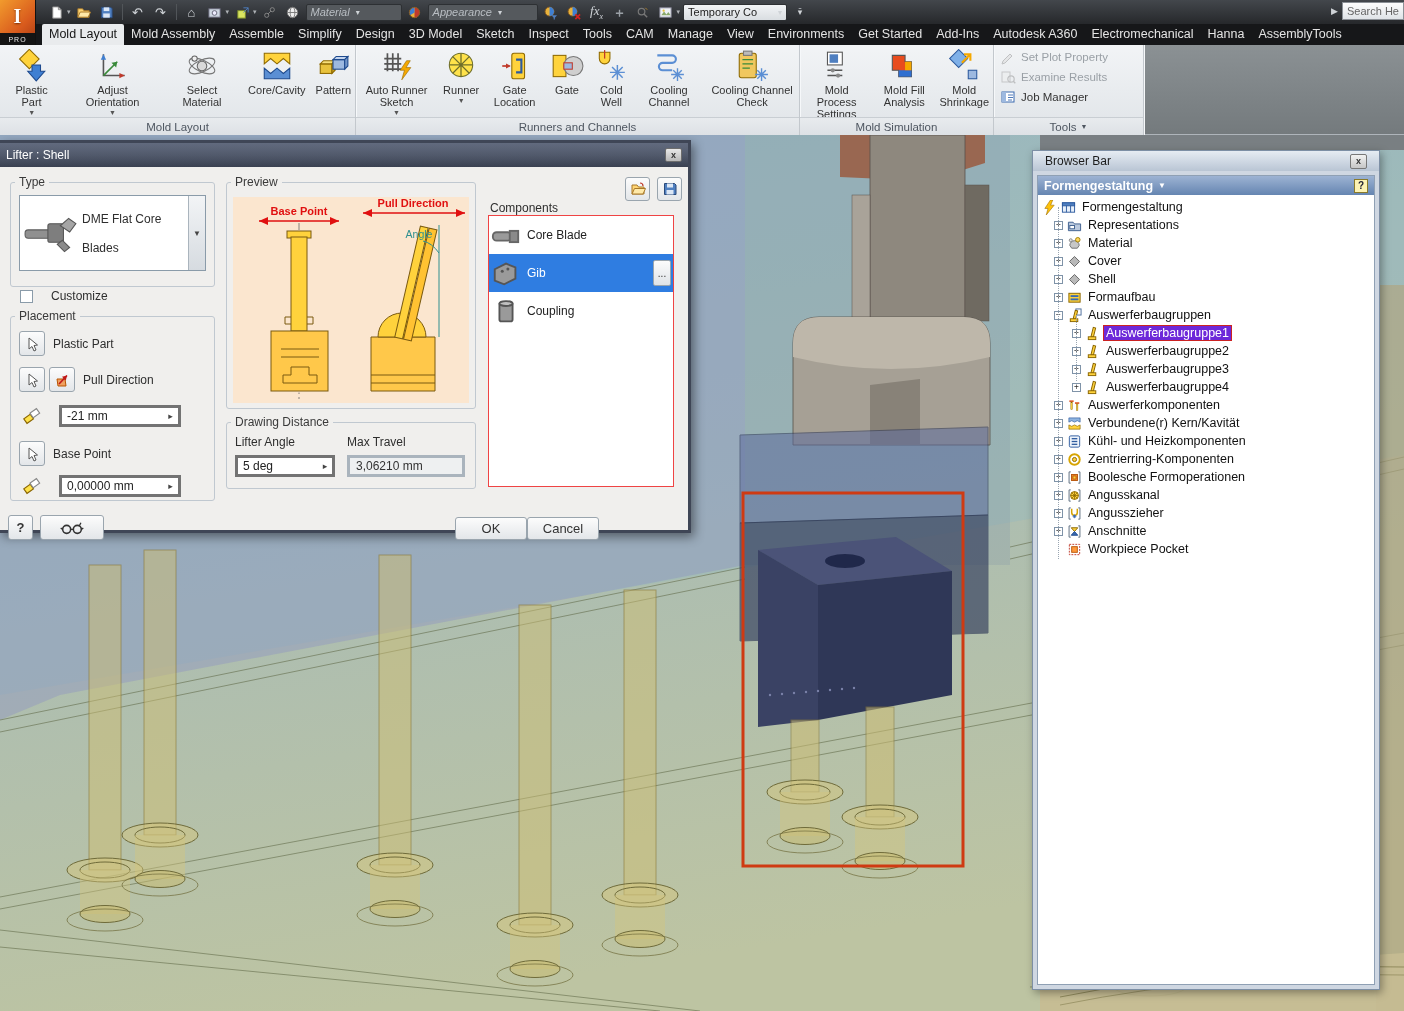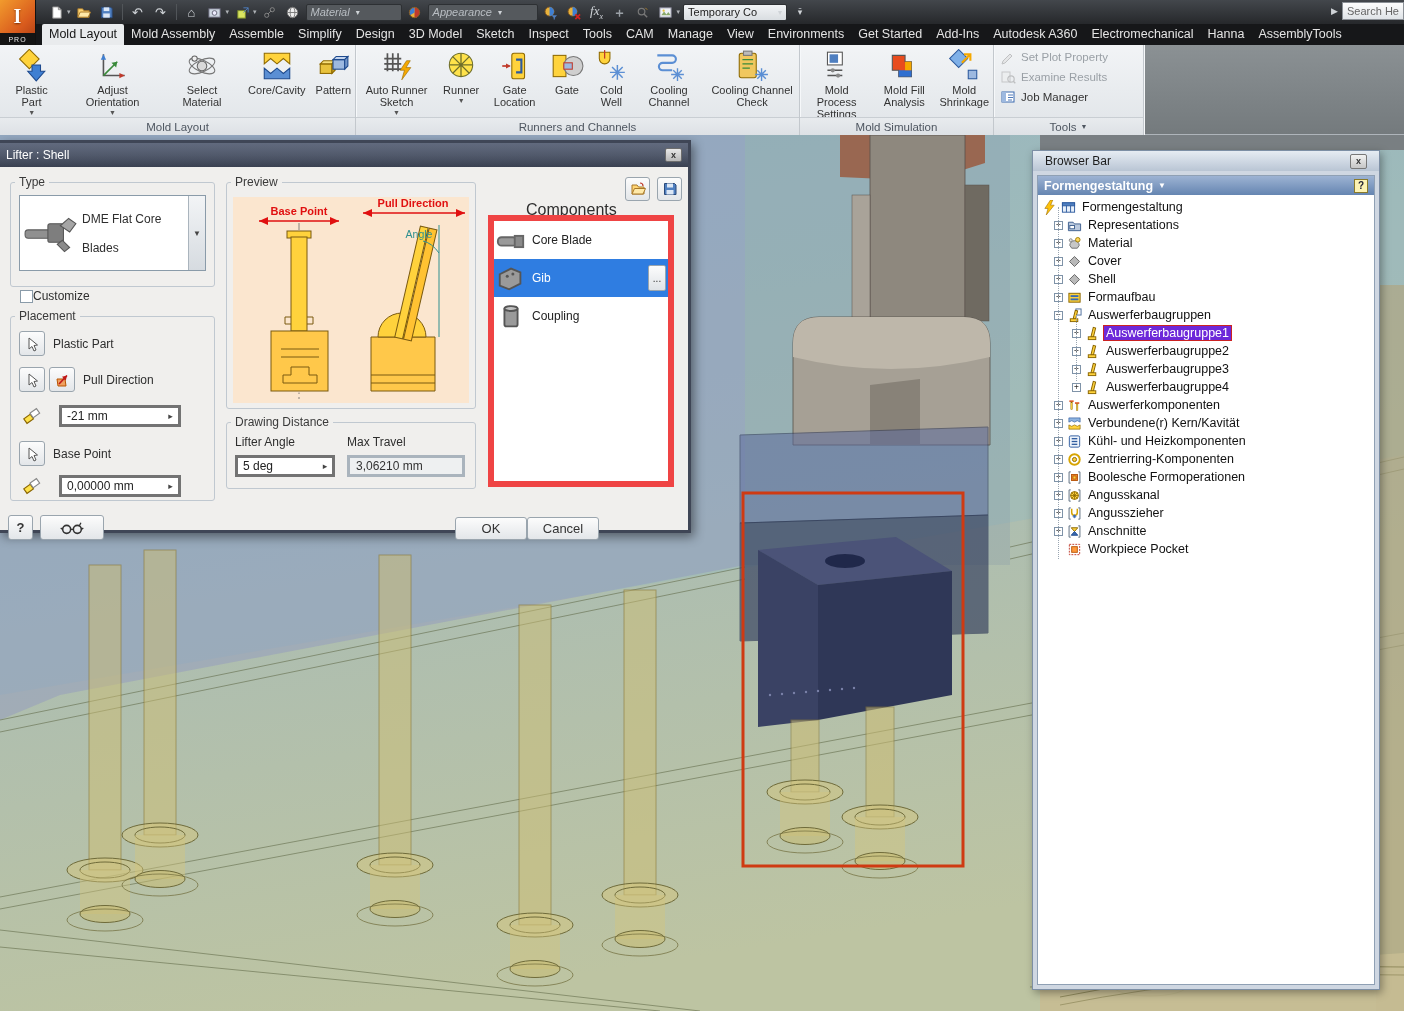--- a/index.html
+++ b/index.html
@@ -77,21 +77,21 @@
   .grp { position:absolute; border:1px solid #c0c8d0; border-radius:3px; background:transparent; }
   .grp > legend { font-size:12px; color:#3a3a3a; padding:0 4px; margin-left:4px; }
   .type-grp { left:10px; top:8px; width:205px; height:112px; }
   .type-combo { position:absolute; left:8px; top:6px; width:187px; height:76px; background:#fff;
     border:1px solid #8a9ba9; display:flex; }
   .type-thumb { width:62px; height:100%; display:flex; align-items:center; justify-content:center; }
   .type-thumb svg { width:56px; height:42px; }
   .type-lines { flex:1; display:flex; flex-direction:column; justify-content:space-around; padding:8px 0; font-size:12px; }
   .combo-strip { width:17px; background:linear-gradient(#f2f4f6,#d6dbe0); border-left:1px solid #aab4bd;
     display:flex; align-items:center; justify-content:center; font-size:8px; color:#444; }
-  .chk { position:absolute; left:20px; top:122px; display:flex; align-items:center; gap:0; }
+  .chk { position:absolute; left:20px; top:122px; display:flex; align-items:center; gap:18px; }
   .chk .box { width:13px; height:13px; background:#fff; border:1px solid #8a9ba9; }
   .place-grp { left:10px; top:142px; width:205px; height:192px; }
   .prow { position:absolute; display:flex; align-items:center; gap:8px; }
   .sqbtn { width:26px; height:25px; background:linear-gradient(#fcfcfc,#e3e6e9); border:1px solid #9aa5ae;
     border-radius:3px; display:flex; align-items:center; justify-content:center; }
   .sqbtn svg { width:16px; height:16px; }
   .dlg-input { height:22px; background:#fff; border:3px solid #737373; display:flex; align-items:center; }
   .dlg-input input { border:none; outline:none; flex:1; width:80px; font-size:12px; padding:0 5px;
     font-family:"Liberation Sans",sans-serif; background:transparent; color:#222; }
   .dlg-input .fly { width:15px; height:100%; display:flex; align-items:center; justify-content:center;
@@ -102,23 +102,23 @@
   .wide-btn { background:linear-gradient(#fcfcfc,#e3e6e9); border:1px solid #9aa5ae; border-radius:3px;
     display:flex; align-items:center; justify-content:center; font-weight:bold; font-size:13px; color:#333; }
   .preview-grp { left:226px; top:8px; width:250px; height:234px; }
   .preview-grp svg.pv { position:absolute; left:6px; top:8px; width:236px; height:206px; }
   .draw-grp { left:226px; top:248px; width:250px; height:74px; }
   .draw-grp .dl { position:absolute; font-size:12px; color:#2e2e2e; }
   .okbtn { position:absolute; left:455px; top:350px; width:72px; height:23px; font-weight:normal; }
   .cancelbtn { position:absolute; left:527px; top:350px; width:72px; height:23px; font-weight:normal; }
   .dlg-top-btns { position:absolute; left:625px; top:10px; display:flex; gap:7px; }
   .dlg-top-btns .sqbtn { width:25px; height:24px; }
-  .comp-label { position:absolute; left:490px; top:34px; font-size:16px;margin-left:36px; }
+  .comp-label { position:absolute; left:490px; top:34px; font-size:12px; }
   .comp-list { position:absolute; left:488px; top:48px; width:186px; height:272px; background:#fff;
-    border:6px solid #ef4444; }
+    border:1px solid #ef4444; }
   .citem { height:38px; display:flex; align-items:center; gap:6px; padding:0 2px; position:relative; }
   .citem svg { width:30px; height:30px; flex:none; }
   .citem .clbl { font-size:12px; color:#222; }
   .citem.sel { background:#2f7de1; }
   .citem.sel .clbl { color:#fff; }
   .citem .more { position:absolute; right:2px; top:6px; width:18px; height:26px; background:linear-gradient(#fcfcfc,#dfe3e7);
     border:1px solid #9aa5ae; border-radius:2px; font-size:10px; display:flex; align-items:center; justify-content:center; color:#333; }
 
   
   .browser { position:absolute; left:1032px; top:150px; width:348px; height:840px; z-index:10;

